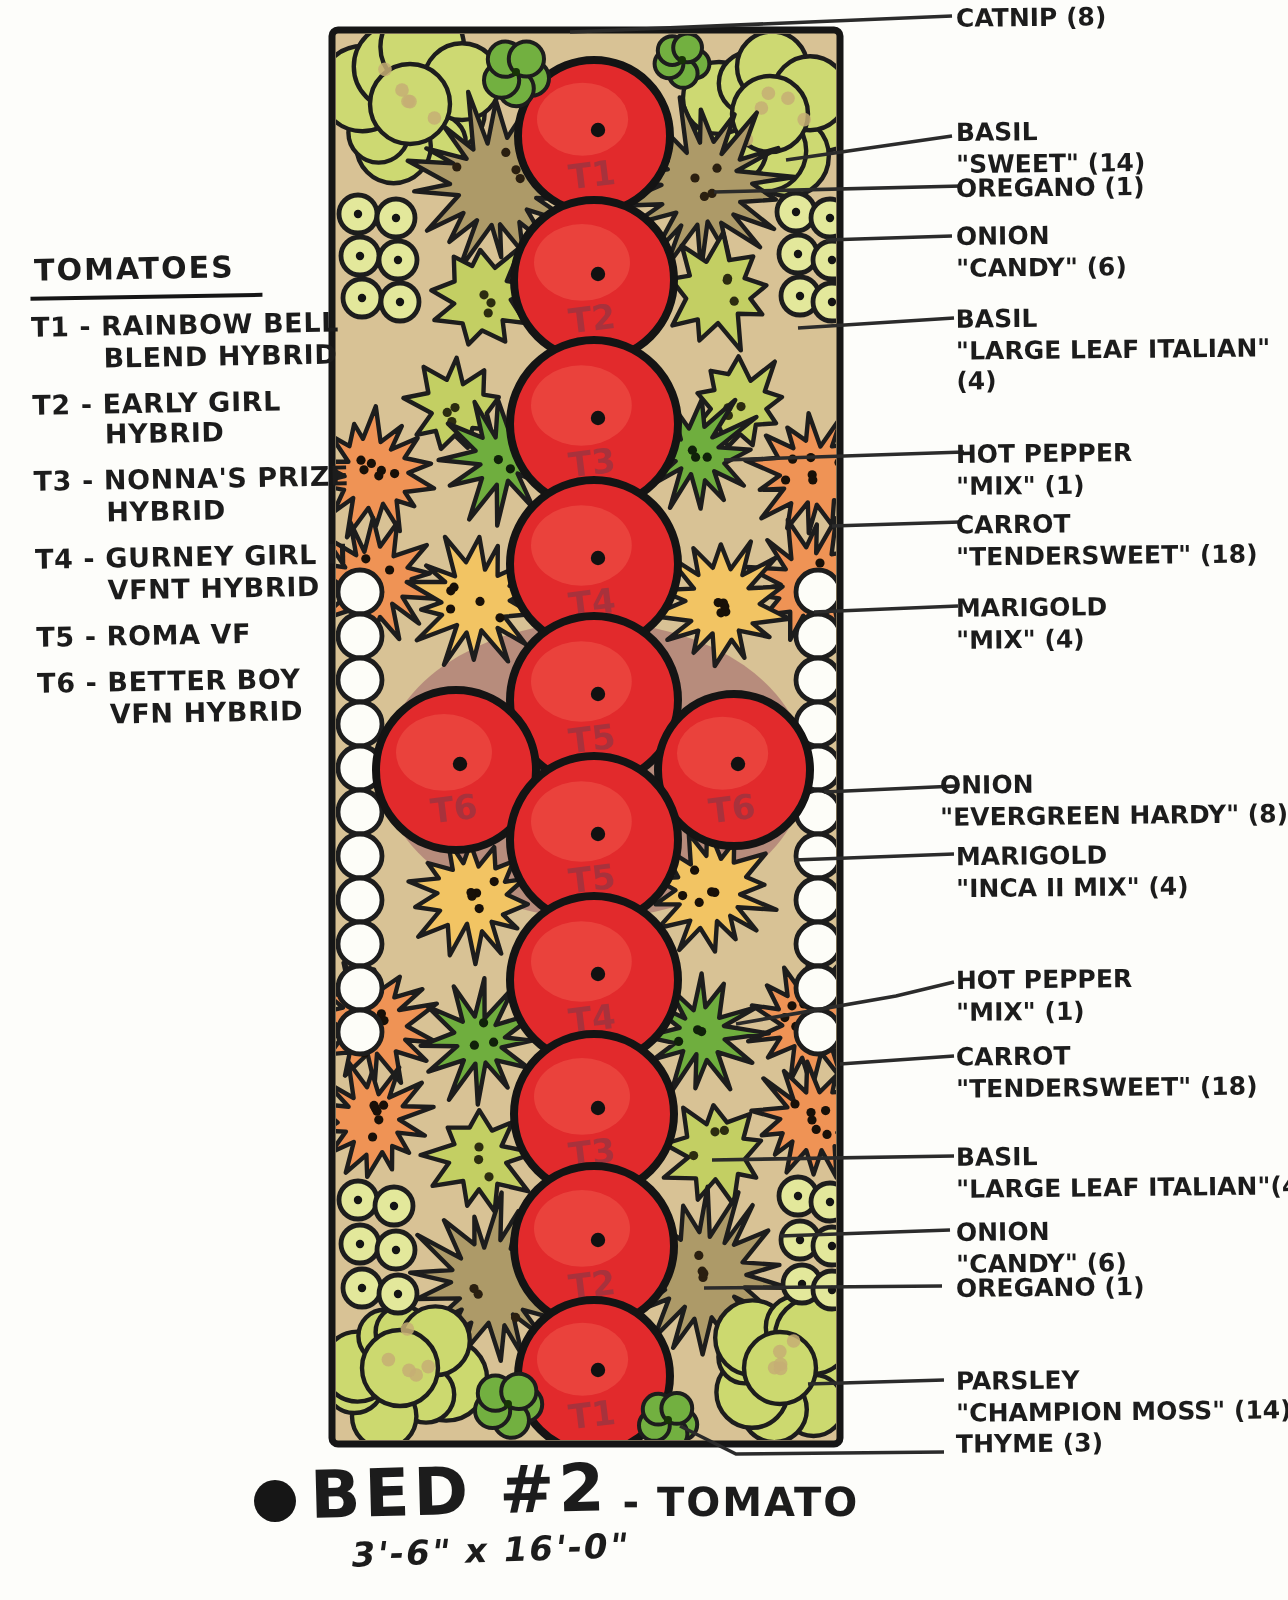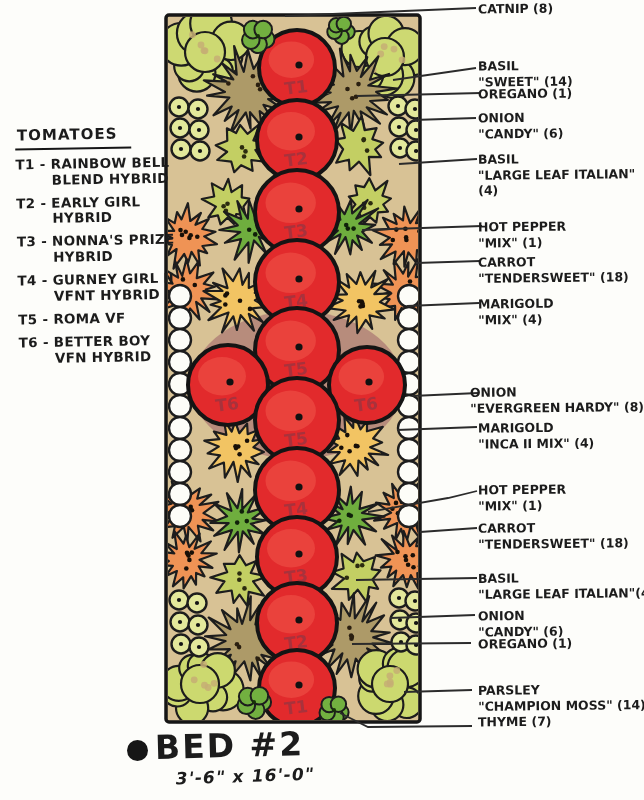--- a/index.html
+++ b/index.html
@@ -458,21 +458,21 @@
       <span>"CANDY" (6)</span>
     </div>
   <div class="plabel" style="top:636px">
       <span>OREGANO (1)</span>
     </div>
   <div class="plabel" style="top:682px">
       <span>PARSLEY</span>
       <span>"CHAMPION MOSS" (14)</span>
     </div>
   <div class="plabel" style="top:714px">
-      <span>THYME (7)</span>
+      <span>THYME (3)</span>
     </div>
 
   <div class="legend hand">
     <div class="leg-title">TOMATOES</div>
     <div class="leg-item">
       <div>T1 - RAINBOW BELL</div>
       <div class="leg-l2">BLEND HYBRID</div>
     </div>
     <div class="leg-item">
       <div>T2 - EARLY GIRL</div>
@@ -492,16 +492,17 @@
     </div>
     <div class="leg-item">
       <div>T6 - BETTER BOY</div>
       <div class="leg-l2">VFN HYBRID</div>
     </div>
   </div>
 
   <div class="title hand">
     <span class="title-bullet"></span>
     <span class="title-name">BED #2</span>
+    <span class="title-suffix">- TOMATO</span>
   </div>
   <div class="title-dims hand">3'-6" x 16'-0"</div>
 
 </div>
 
 </body></html>

